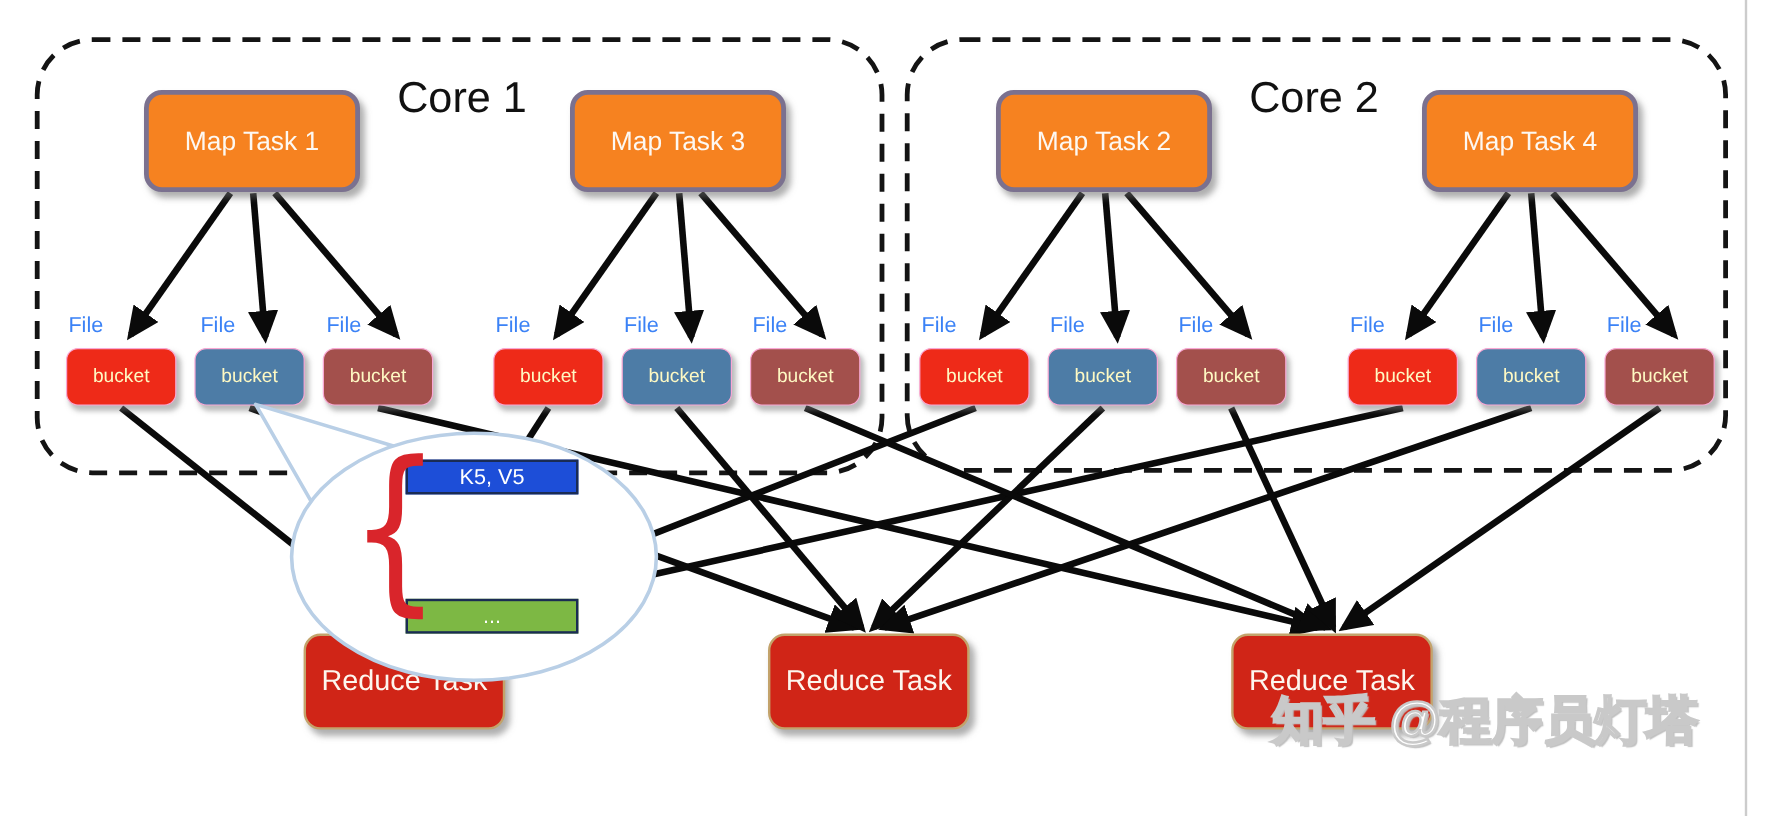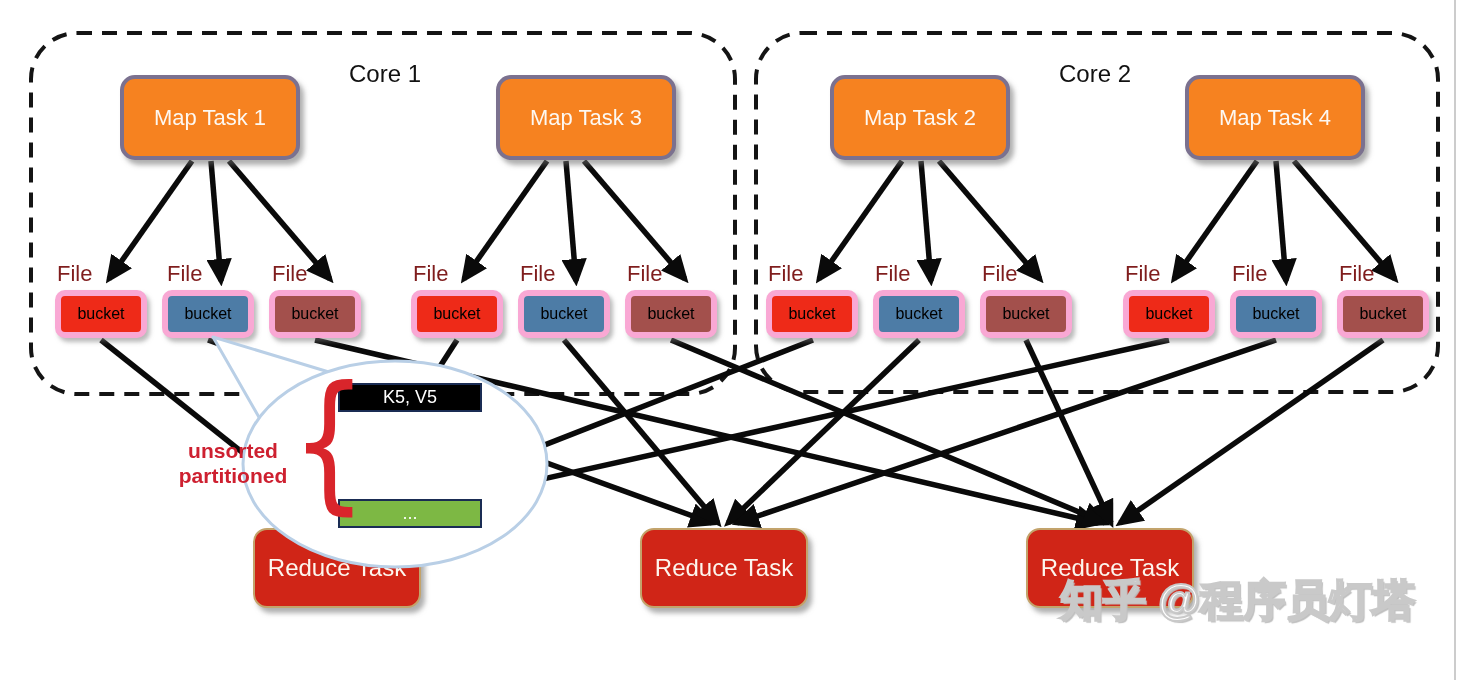--- a/index.html
+++ b/index.html
@@ -5,35 +5,35 @@
   html,body{margin:0;padding:0;background:#fff;}
   #stage{
     position:relative;width:1472px;height:680px;overflow:hidden;
     background:#ffffff;font-family:"Liberation Sans","DejaVu Sans",sans-serif;
   }
   svg{position:absolute;left:0;top:0;}
   #lines-layer{z-index:1;}
   #bubble-layer{z-index:3;}
   .abs{position:absolute;}
   .core-label{
-    z-index:2;width:120px;text-align:center;font-size:24px;color:#111;
+    z-index:2;width:120px;text-align:center;font-size:36px;color:#111;
   }
   .map-task{
     z-index:2;width:180px;height:85px;border-radius:15px;
     background:#f68220;border:4px solid #7b718f;box-sizing:border-box;
     display:flex;align-items:center;justify-content:center;
     color:#fdf8f2;font-size:22px;
     box-shadow:4px 5px 5px rgba(110,110,110,.55);
   }
-  .file-label{z-index:2;font-size:22px;color:#7f1d1d;}
+  .file-label{z-index:2;font-size:18px;color:#3b82f6;}
   .bucket{
     z-index:2;width:92px;height:48px;border-radius:10px;
-    border:6px solid #f9a8d4;box-sizing:border-box;
+    border:1px solid #f9a8d4;box-sizing:border-box;
     display:flex;align-items:center;justify-content:center;
-    color:#000000;font-size:16px;
+    color:#fef9c3;font-size:16px;
     box-shadow:3px 4px 4px rgba(120,120,120,.5);
   }
   .reduce-task{
     z-index:2;width:168px;height:80px;border-radius:14px;
     background:#d02517;border:2px solid #c3a36b;box-sizing:border-box;
     display:flex;align-items:center;justify-content:center;
     color:#fdf6ee;font-size:24px;
     box-shadow:4px 5px 5px rgba(110,110,110,.55);
   }
   .kv-row{
@@ -103,21 +103,21 @@
       <line x1="671" y1="340" x2="1105" y2="523"></line>
       <line x1="1026" y1="340" x2="1111" y2="523"></line>
       <line x1="1383" y1="340" x2="1120" y2="523"></line>
     </g>
   </svg>
 
   <div class="abs core-label" style="left:325px;top:60px;">Core 1</div>
   <div class="abs core-label" style="left:1035px;top:60px;">Core 2</div>
 
   <div class="abs map-task" style="left:120px;top:75px;">Map Task 1</div>
-  <div class="abs map-task" style="left:475px;top:75px;margin-left:21px;">Map Task 3</div>
+  <div class="abs map-task" style="left:475px;top:75px;">Map Task 3</div>
   <div class="abs map-task" style="left:830px;top:75px;">Map Task 2</div>
   <div class="abs map-task" style="left:1185px;top:75px;">Map Task 4</div>
 
   <div class="abs file-label" style="left:57px;top:261px;">File</div>
   <div class="abs file-label" style="left:167px;top:261px;">File</div>
   <div class="abs file-label" style="left:272px;top:261px;">File</div>
   <div class="abs file-label" style="left:413px;top:261px;">File</div>
   <div class="abs file-label" style="left:520px;top:261px;">File</div>
   <div class="abs file-label" style="left:627px;top:261px;">File</div>
   <div class="abs file-label" style="left:768px;top:261px;">File</div>
@@ -142,27 +142,23 @@
 
   <div class="abs reduce-task" style="left:253px;top:528px;">Reduce Task</div>
   <div class="abs reduce-task" style="left:640px;top:528px;">Reduce Task</div>
   <div class="abs reduce-task" style="left:1026px;top:528px;">Reduce Task</div>
 
   <svg id="bubble-layer" width="1472" height="680" viewBox="0 0 1472 680">
     <polygon points="213,337 352,379 264,426" fill="#ffffff" stroke="#b9cfe6" stroke-width="3" stroke-linejoin="round"></polygon>
     <ellipse cx="395" cy="464" rx="152" ry="103" fill="#ffffff" stroke="#b9cfe6" stroke-width="3"></ellipse>
   </svg>
 
-  <div class="abs kv-row" style="left: 338px; top: 383px; background-color: #000000;">K5, V5</div>
+  <div class="abs kv-row" style="left: 338px; top: 383px; background-color: #1d4ed8;">K5, V5</div>
   <div class="abs kv-row" style="left: 338px; top: 499px; background-color: rgb(125, 184, 68);">...</div>
 
   <div class="abs brace" style="left:291px;top:366px;">{</div>
 
-  <div class="abs annotation" style="left:158px;top:438px;">
-    <div>unsorted</div>
-    <div>partitioned</div>
-  </div>
 
   <div class="abs watermark" style="left:1060px;top:572px;">知乎 @程序员灯塔</div>
 
   <div class="abs page-edge" style="left:1454px;top:0;"></div>
 
 </div>
 
 </body></html>

